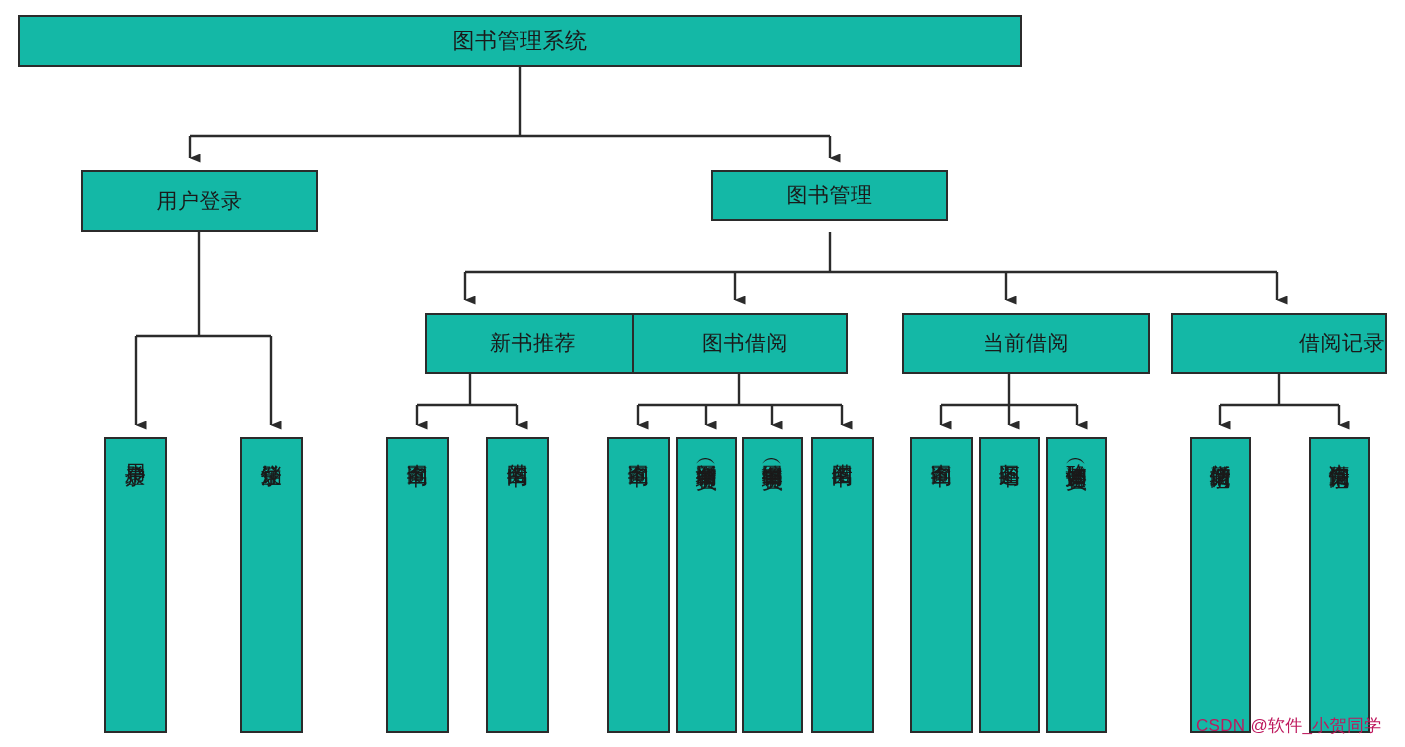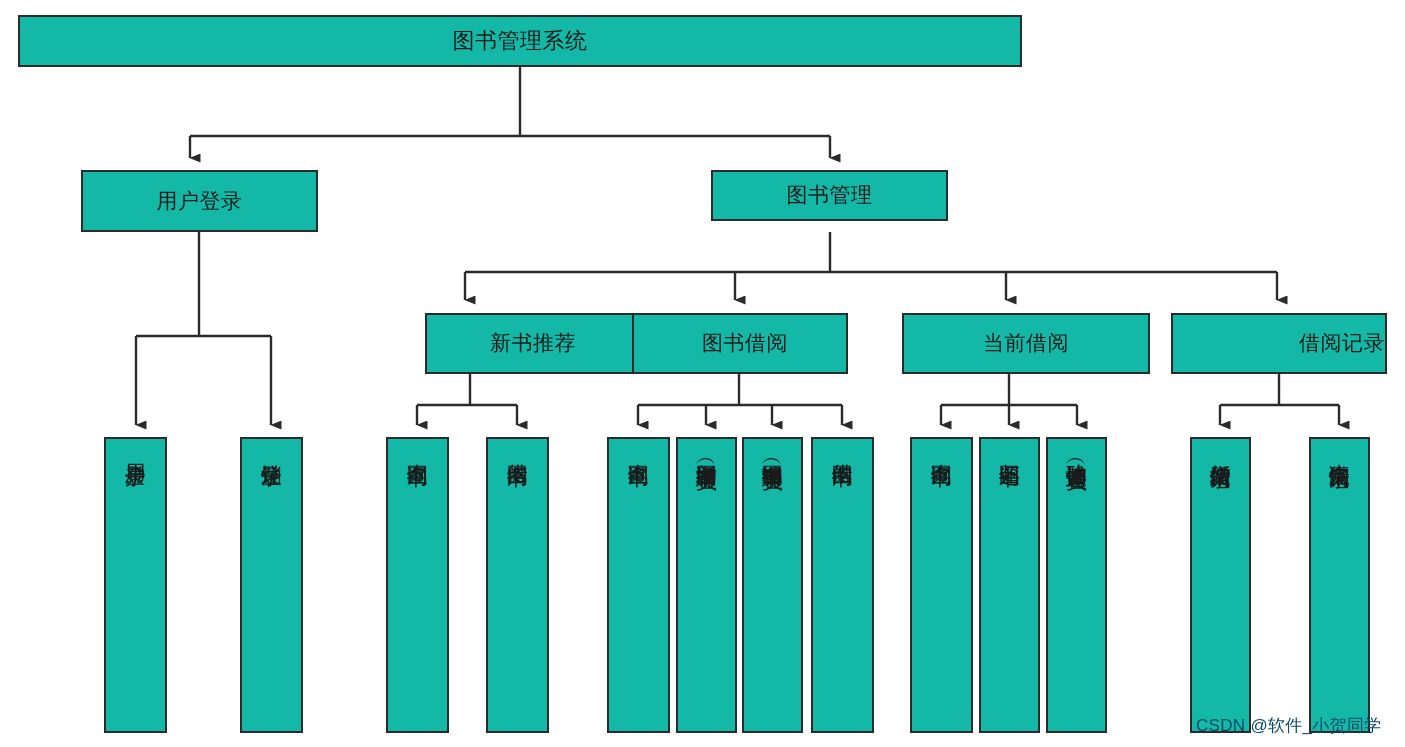--- a/index.html
+++ b/index.html
@@ -55,21 +55,21 @@
     writing-mode: vertical-rl;
     text-orientation: upright;
     font-size: 21px;
     line-height: 1.32;
     letter-spacing: 1px;
   }
   .node.root .node-label { font-size: 22px; }
   .watermark {
     position: absolute;
     font-size: 17px;
-    color: #0c4a6e;
+    color: #be185d;
     white-space: nowrap;
     user-select: none;
     letter-spacing: 0.3px;
   }
 </style>
 </head>
 <body>
 
 <div id="diagram-root">
 

